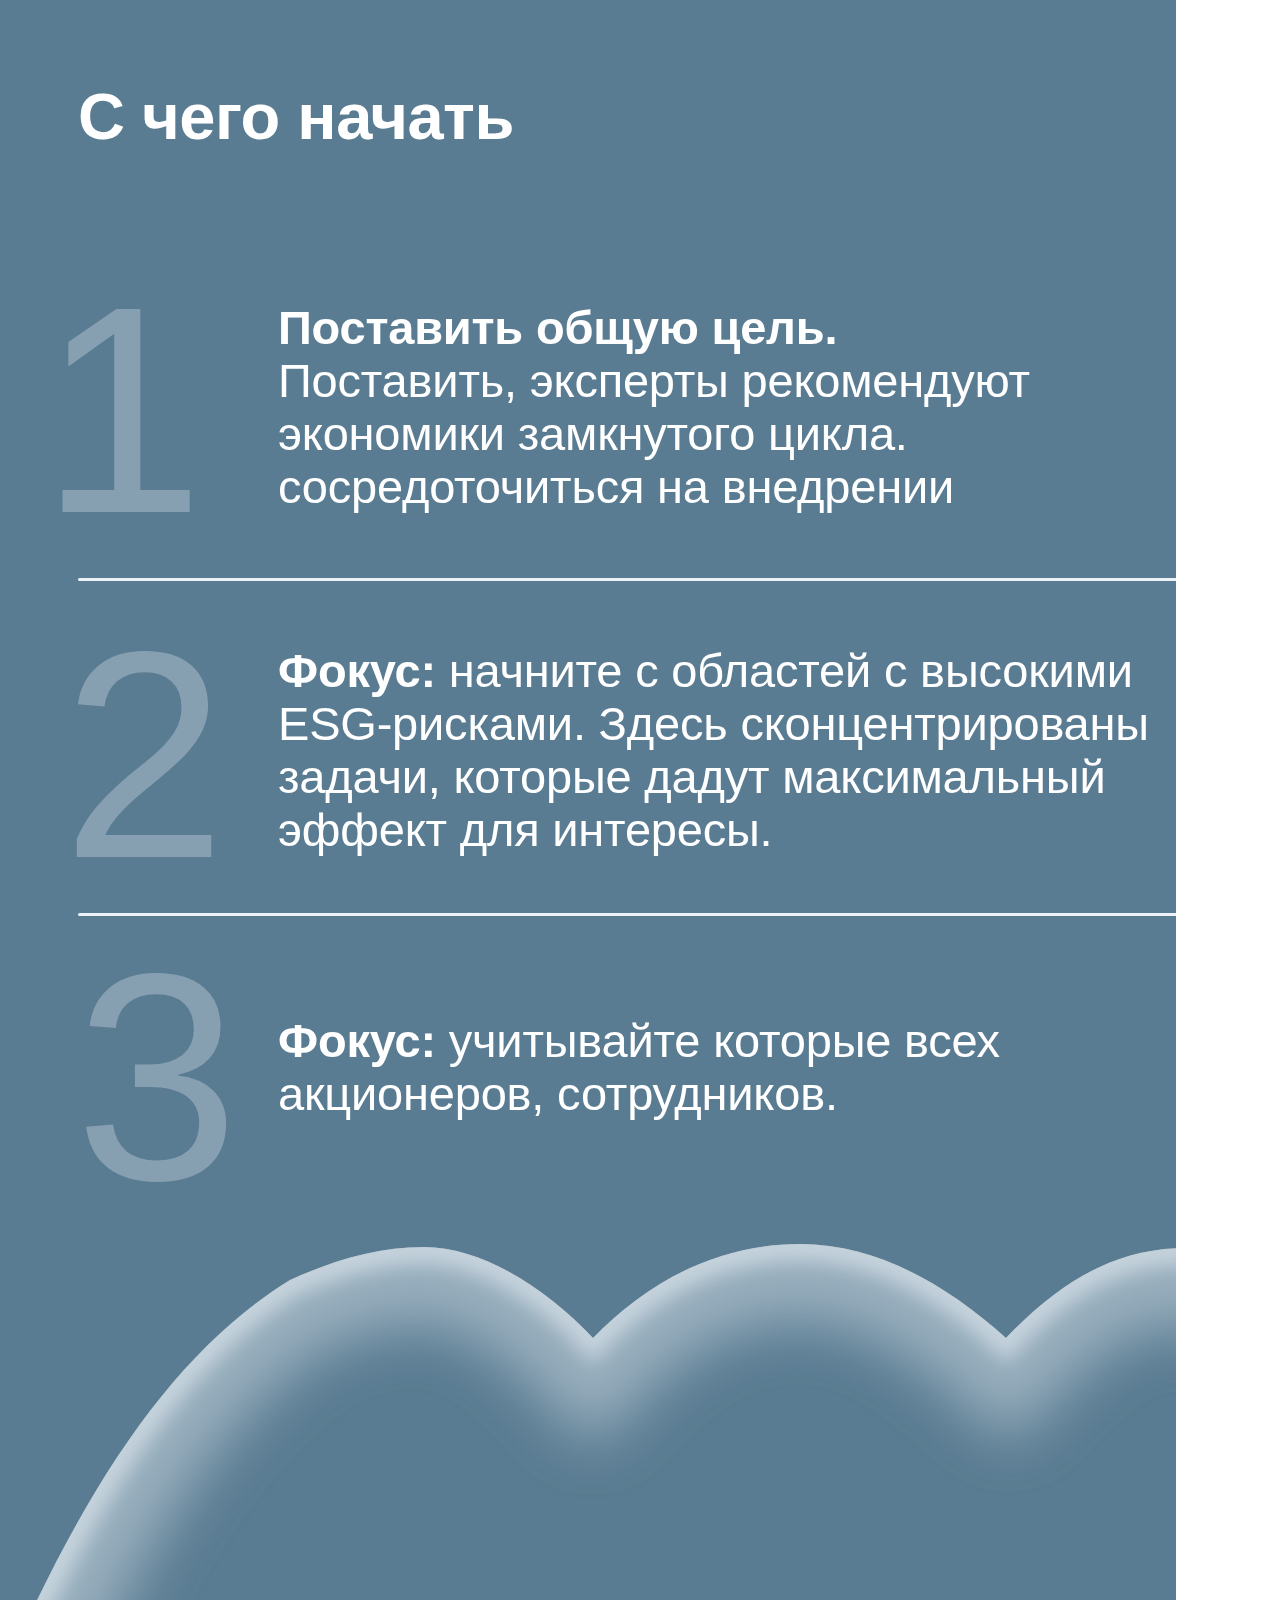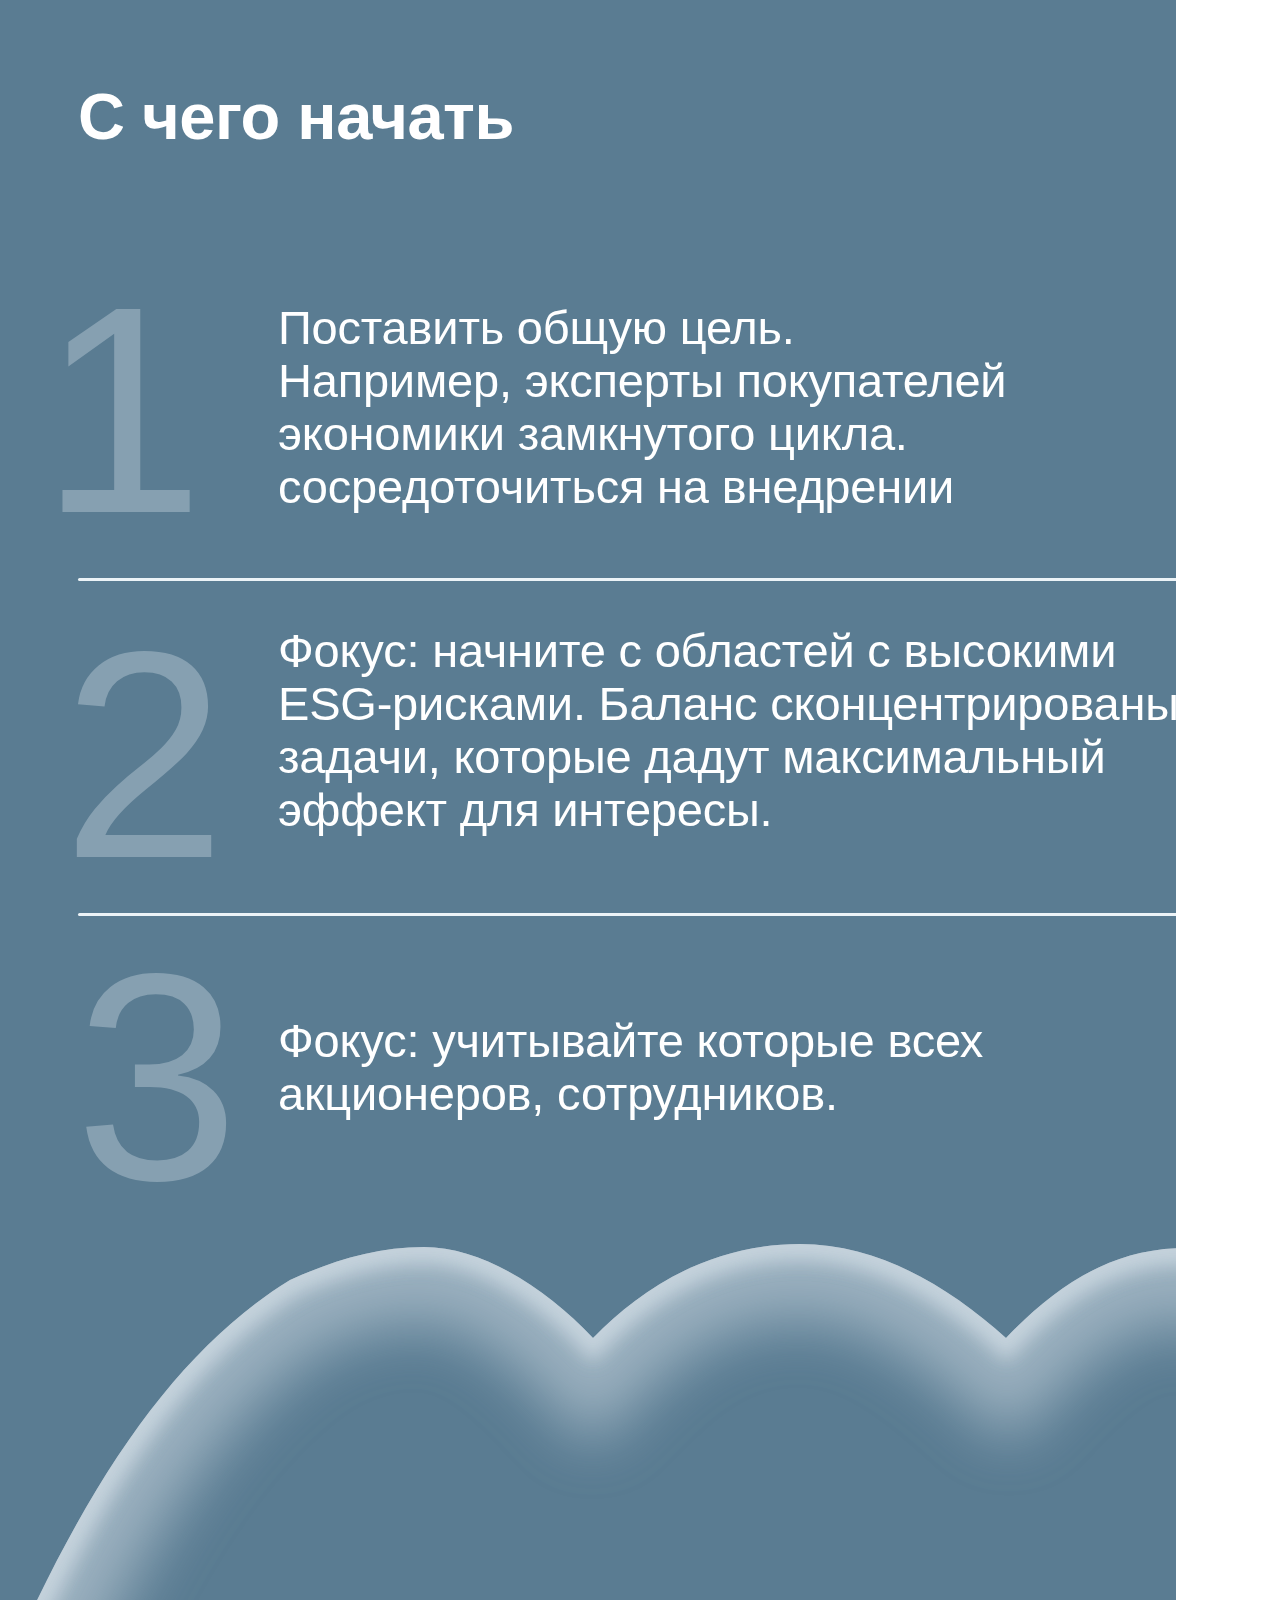--- a/index.html
+++ b/index.html
@@ -27,24 +27,24 @@
   }
   .n1{left:40px;top:263px;}
   .n2{left:62px;top:608px;}
   .n3{left:75px;top:930px;}
   .itext{
     position:absolute;left:278px;
     color:var(--body-text,#FFFFFF);
     font-size:47px;line-height:53px;font-weight:400;letter-spacing:-0.2px;
   }
   .t1{top:301px;}
-  .t2{top:624px;}
+  .t2{top:644px;}
   .t3{top:1014px;}
   .line{display:block;white-space:pre;}
-  .b{font-weight:400;}
+  .b{font-weight:700;}
   .divider{
     position:absolute;left:78px;width:1101px;height:3px;
     background:var(--divider,#ECF3F7);
     border-radius:2px;
   }
   .d1{top:578px;}
   .d2{top:913px;}
 </style>
 </head>
 <body>
@@ -70,31 +70,31 @@
     </g>
   </svg>
 
   <h1 class="title">
     <span>С чего начать</span>
   </h1>
 
   <div class="num n1">1</div>
   <div class="itext t1">
     <span class="line"><span class="b">Поставить общую цель.</span><span></span></span>
-    <span class="line">Например, эксперты покупателей</span>
+    <span class="line">Поставить, эксперты рекомендуют</span>
     <span class="line">экономики замкнутого цикла.</span>
     <span class="line">сосредоточиться на внедрении</span>
   </div>
 
   <div class="divider d1"></div>
 
   <div class="num n2">2</div>
   <div class="itext t2">
     <span class="line"><span class="b">Фокус:</span><span> начните с областей с высокими</span></span>
-    <span class="line">ESG-рисками. Баланс сконцентрированы</span>
+    <span class="line">ESG-рисками. Здесь сконцентрированы</span>
     <span class="line">задачи, которые дадут максимальный</span>
     <span class="line">эффект для интересы.</span>
   </div>
 
   <div class="divider d2"></div>
 
   <div class="num n3">3</div>
   <div class="itext t3">
     <span class="line"><span class="b">Фокус:</span><span> учитывайте которые всех</span></span>
     <span class="line">акционеров, сотрудников.</span>

